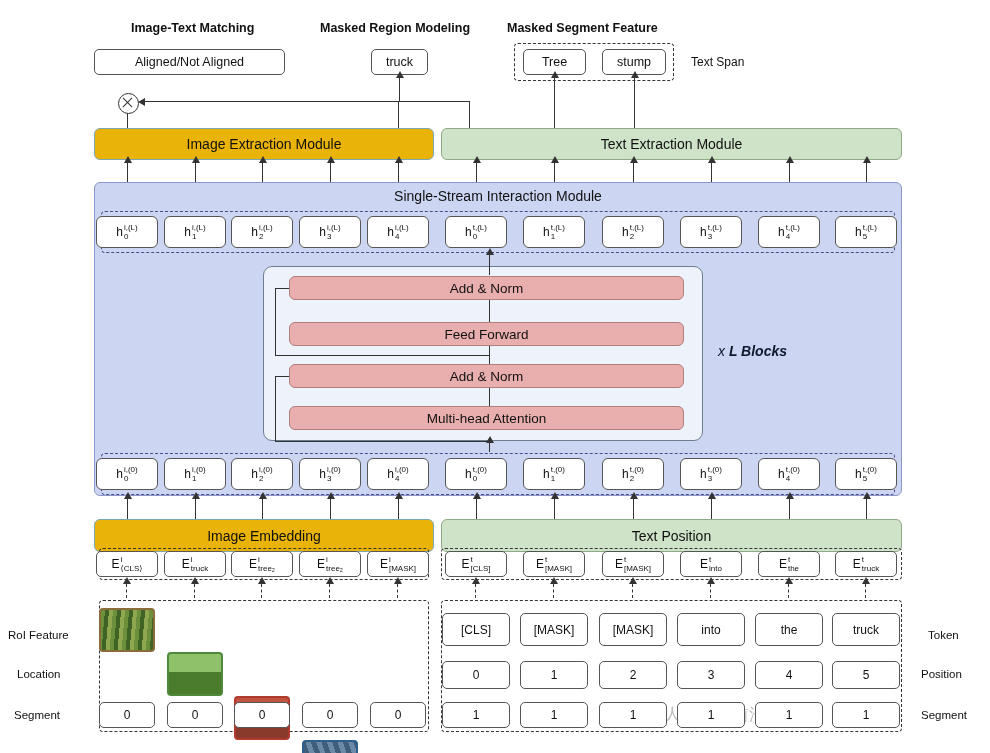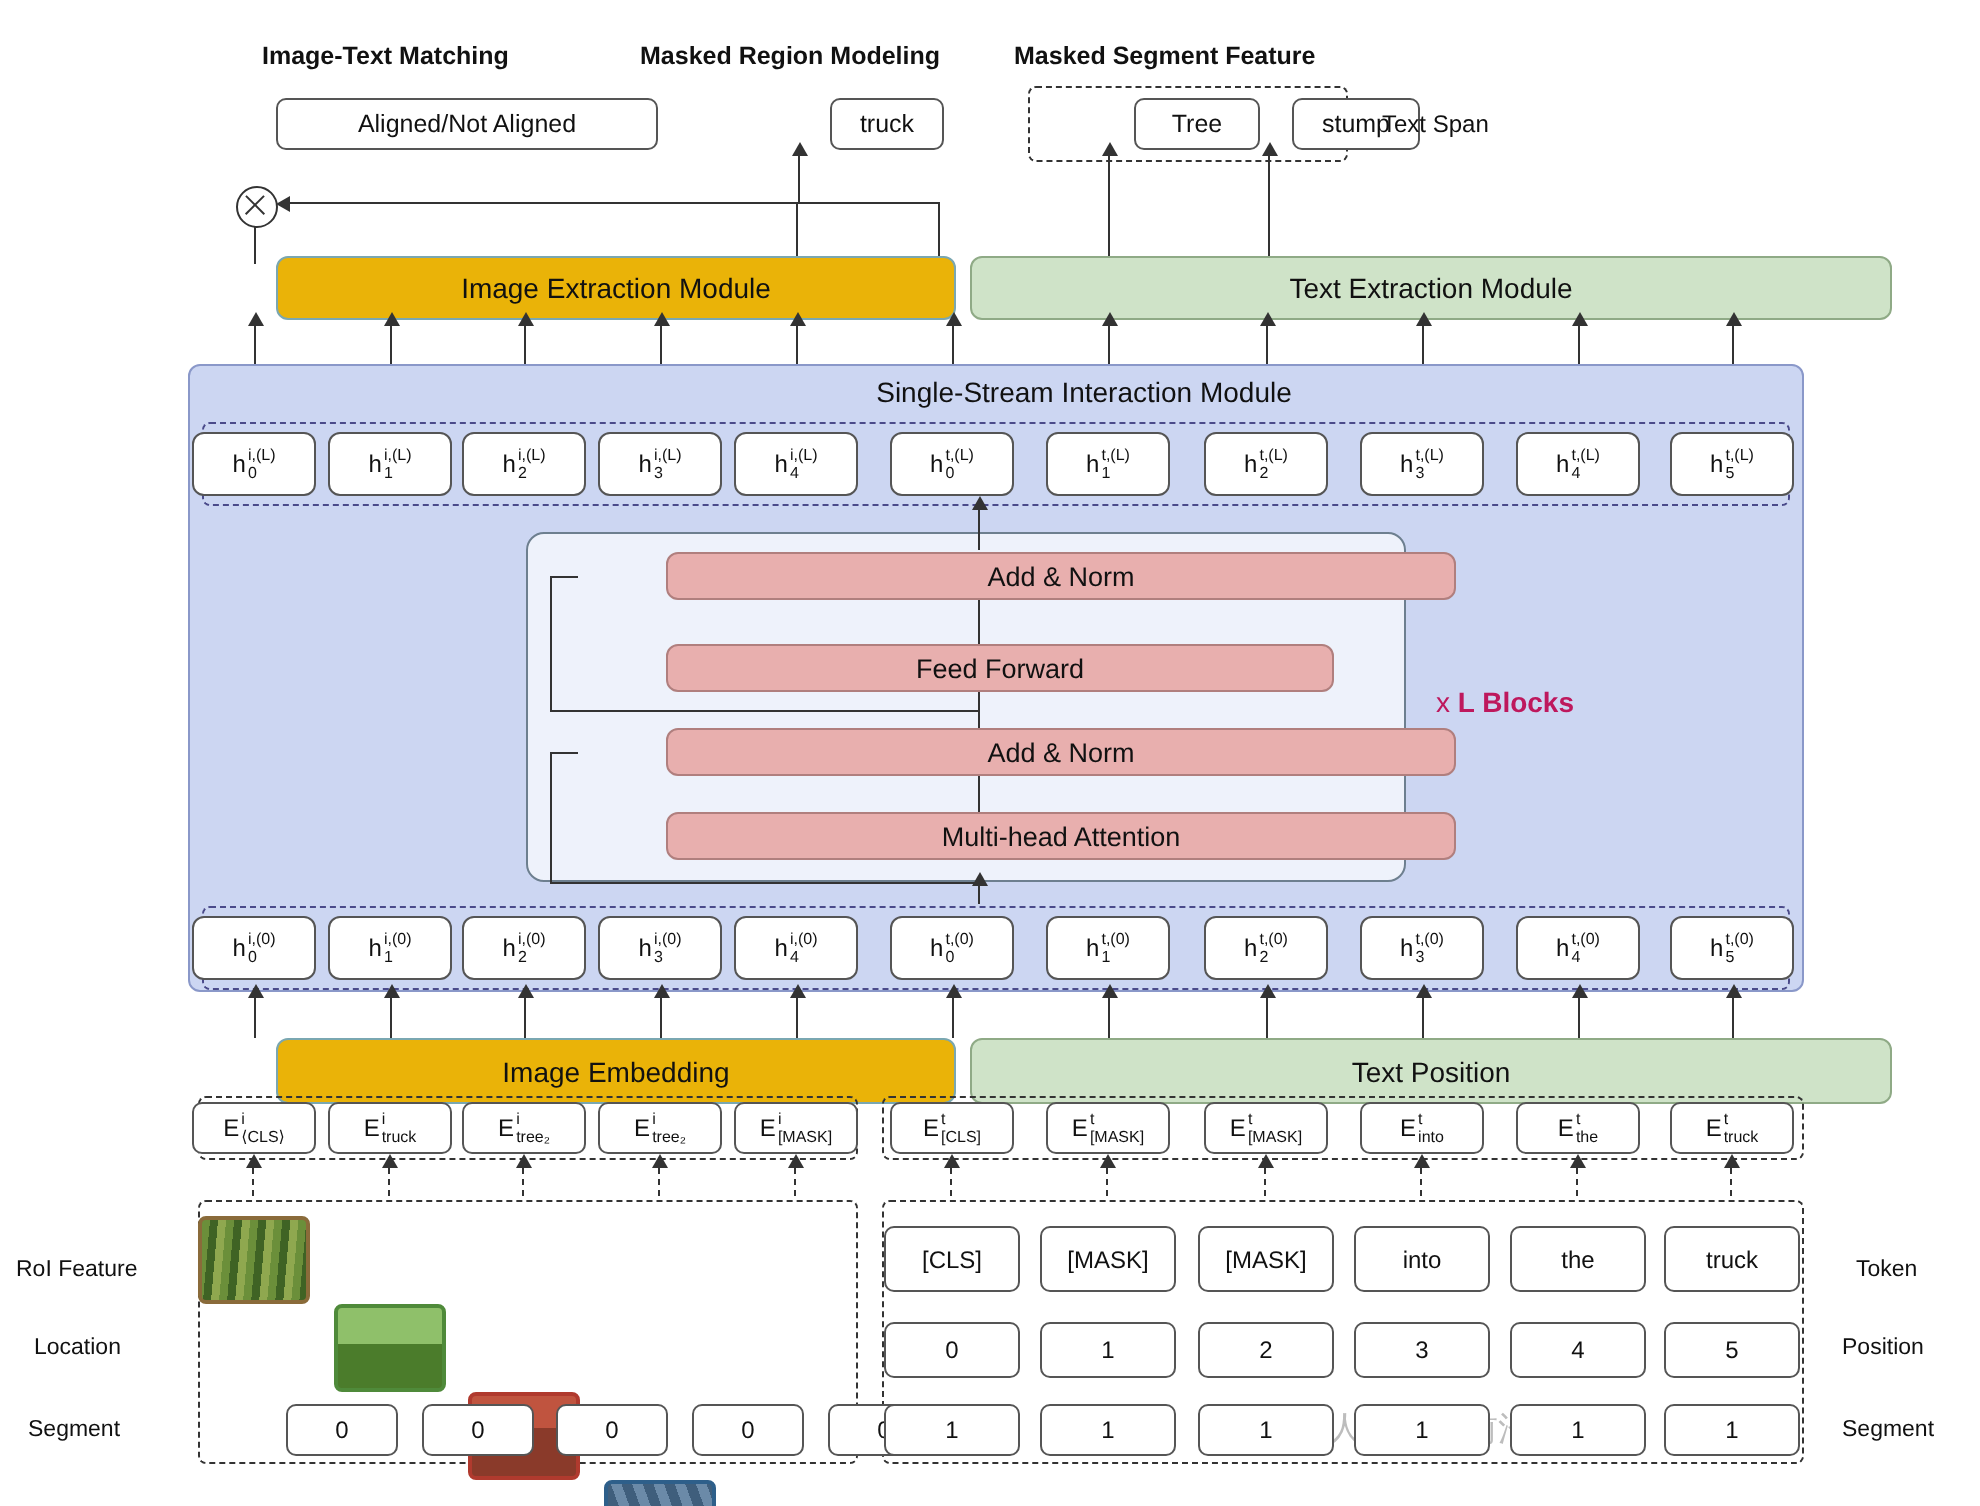--- a/index.html
+++ b/index.html
@@ -1,18 +1,18 @@
 <!DOCTYPE html>
 <html><head>
 <meta charset="utf-8">
 <style>
   html,body{margin:0;padding:0;}
   body{width:990px;height:753px;background:#ffffff;font-family:"Liberation Sans",sans-serif;position:relative;overflow:hidden;}
   .abs{position:absolute;box-sizing:border-box;}
-  .ctr{display:flex;align-items:center;justify-content:center;text-align:center;margin-left:44px;}
+  .ctr{display:flex;align-items:center;justify-content:center;text-align:center;}
 
   
   .head{font-size:12.5px;font-weight:bold;color:#111;}
 
   
   .rbox{border:1px solid #555;border-radius:5px;background:#fff;font-size:12.5px;color:#111;}
 
   
   .band{border:1px solid #6d7f8f;border-radius:6px;font-size:14px;color:#111;}
   .band-img{background:#eab308;border-color:#7aa7b1;}
@@ -36,21 +36,21 @@
 
   
   .epill{border:1px solid #555;border-radius:5px;background:#fff;font-size:12px;color:#111;
          display:flex;align-items:center;justify-content:center;}
 
   
   .cell{border:1px solid #555;border-radius:5px;background:#fff;font-size:12px;color:#111;}
 
   .rowlabel{font-size:11.5px;color:#111;}
   .sidelabel{font-size:12px;color:#111;}
-  .xlbl{font-size:14px;color:#be185d;}
+  .xlbl{font-size:14px;color:#0f172a;font-style:italic;}
   .xlbl b{font-weight:bold;}
 
   
   .v-arrow{position:absolute;background:#333;width:1.3px;}
   .v-arrow::after{content:"";position:absolute;left:-3.2px;top:-7px;border-left:4.2px solid transparent;border-right:4.2px solid transparent;border-bottom:7px solid #333;}
   .h-arrow-left{position:absolute;background:#333;height:1.3px;}
   .h-arrow-left::after{content:"";position:absolute;left:-7px;top:-3.2px;border-top:4.2px solid transparent;border-bottom:4.2px solid transparent;border-right:7px solid #333;}
 
   
   .circx{position:absolute;width:19px;height:19px;border-radius:50%;border:1.3px solid #333;background:#fff;}
@@ -107,21 +107,21 @@
 <div class="abs panel" style="left:94px;top:182px;width:808px;height:314px;"></div>
 <div class="abs panel-title ctr" style="left:94px;top:186px;width:808px;height:20px;">Single-Stream Interaction Module</div>
 
 <div class="abs dashed" style="left:101px;top:211px;width:794px;height:42px;"></div>
 <div class="abs" style="left:101px;top:216px;width:794px;height:32px;"></div>
 
 <div class="abs dashed" style="left:101px;top:453px;width:794px;height:42px;"></div>
 
 <div class="abs tblock" style="left:263px;top:266px;width:440px;height:175px;"></div>
 <div class="abs pink ctr" style="left:289px;top:276px;width:395px;height:24px;">Add &amp; Norm</div>
-<div class="abs pink ctr" style="left:289px;top:322px;width:334px;height:24px;">Feed Forward</div>
+<div class="abs pink ctr" style="left:289px;top:322px;width:395px;height:24px;">Feed Forward</div>
 <div class="abs pink ctr" style="left:289px;top:364px;width:395px;height:24px;">Add &amp; Norm</div>
 <div class="abs pink ctr" style="left:289px;top:406px;width:395px;height:24px;">Multi-head Attention</div>
 
 <div class="abs" style="left:275px;top:288px;width:14px;height:1.3px;background:#333;"></div>
 <div class="abs" style="left:275px;top:288px;width:1.3px;height:68px;background:#333;"></div>
 <div class="abs" style="left:275px;top:355px;width:215px;height:1.3px;background:#333;"></div>
 <div class="abs" style="left:275px;top:376px;width:14px;height:1.3px;background:#333;"></div>
 <div class="abs" style="left:275px;top:376px;width:1.3px;height:66px;background:#333;"></div>
 <div class="abs" style="left:275px;top:441px;width:215px;height:1.3px;background:#333;"></div>
 <div class="abs" style="left:489px;top:300px;width:1.3px;height:22px;background:#333;"></div>

